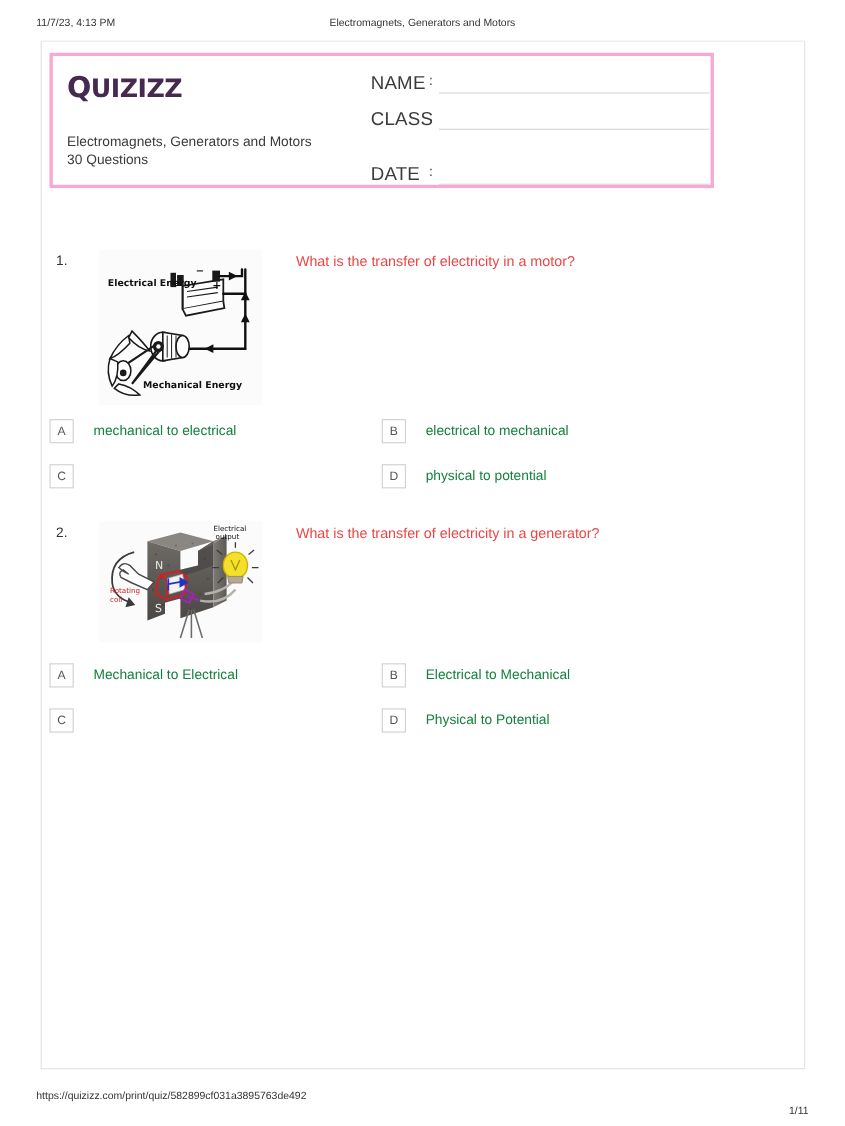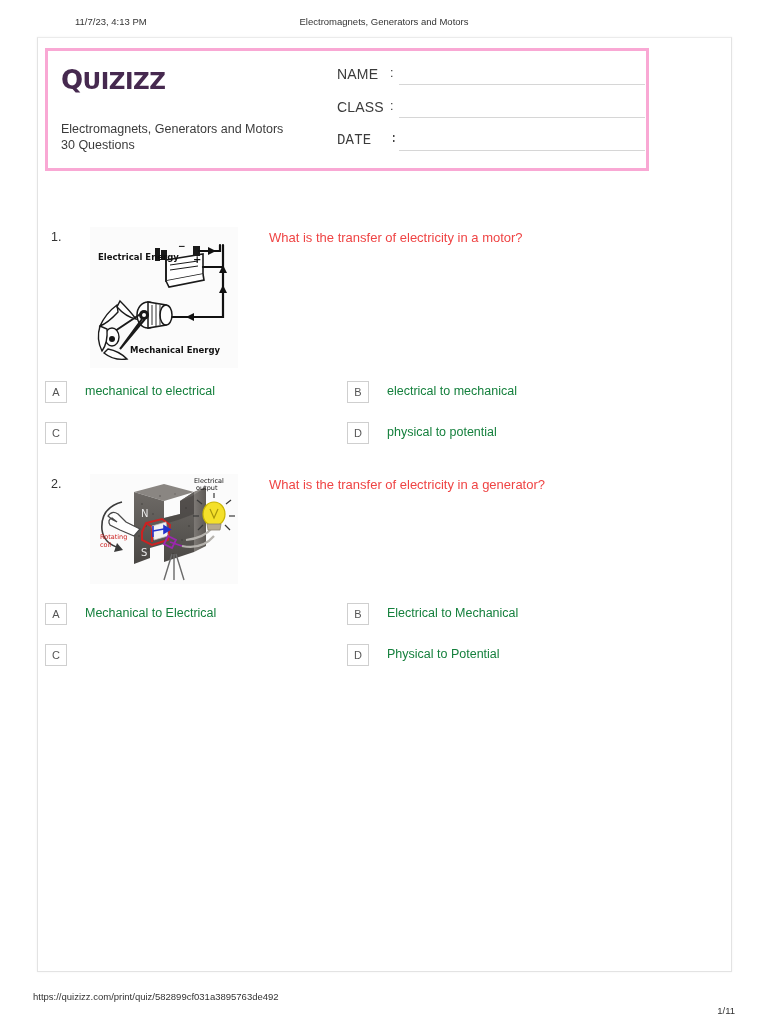--- a/index.html
+++ b/index.html
@@ -24,21 +24,20 @@
     width: 768px;
     height: 16px;
     font-size: 9.5px;
     color: #333333;
   }
   .print-header .ph-left {
     position: absolute;
     left: 33px;
     top: 0;
     white-space: nowrap;
-    margin-left: 42px;
   }
   .print-header .ph-center {
     position: absolute;
     left: 0;
     top: 0;
     width: 768px;
     text-align: center;
     white-space: nowrap;
   }
 
@@ -117,26 +116,26 @@
     height: 100%;
   }
   .field-row {
     position: absolute;
     left: 6px;
     width: 308px;
     height: 20px;
   }
   .field-row.r1 { top: 15px; }
   .field-row.r2 { top: 48px; }
-  .field-row.r3 { top: 81px; font-family: Liberation Mono, monospace; }
+  .field-row.r3 { top: 98px; }
   .field-label {
     position: absolute;
     left: 0;
     top: 0;
-    font-size: 14px;
+    font-size: 17px;
     color: #3b3b3b;
     letter-spacing: 0.2px;
   }
   .field-colon {
     position: absolute;
     left: 53px;
     top: 0;
     font-size: 12.5px;
     color: #3b3b3b;
   }

